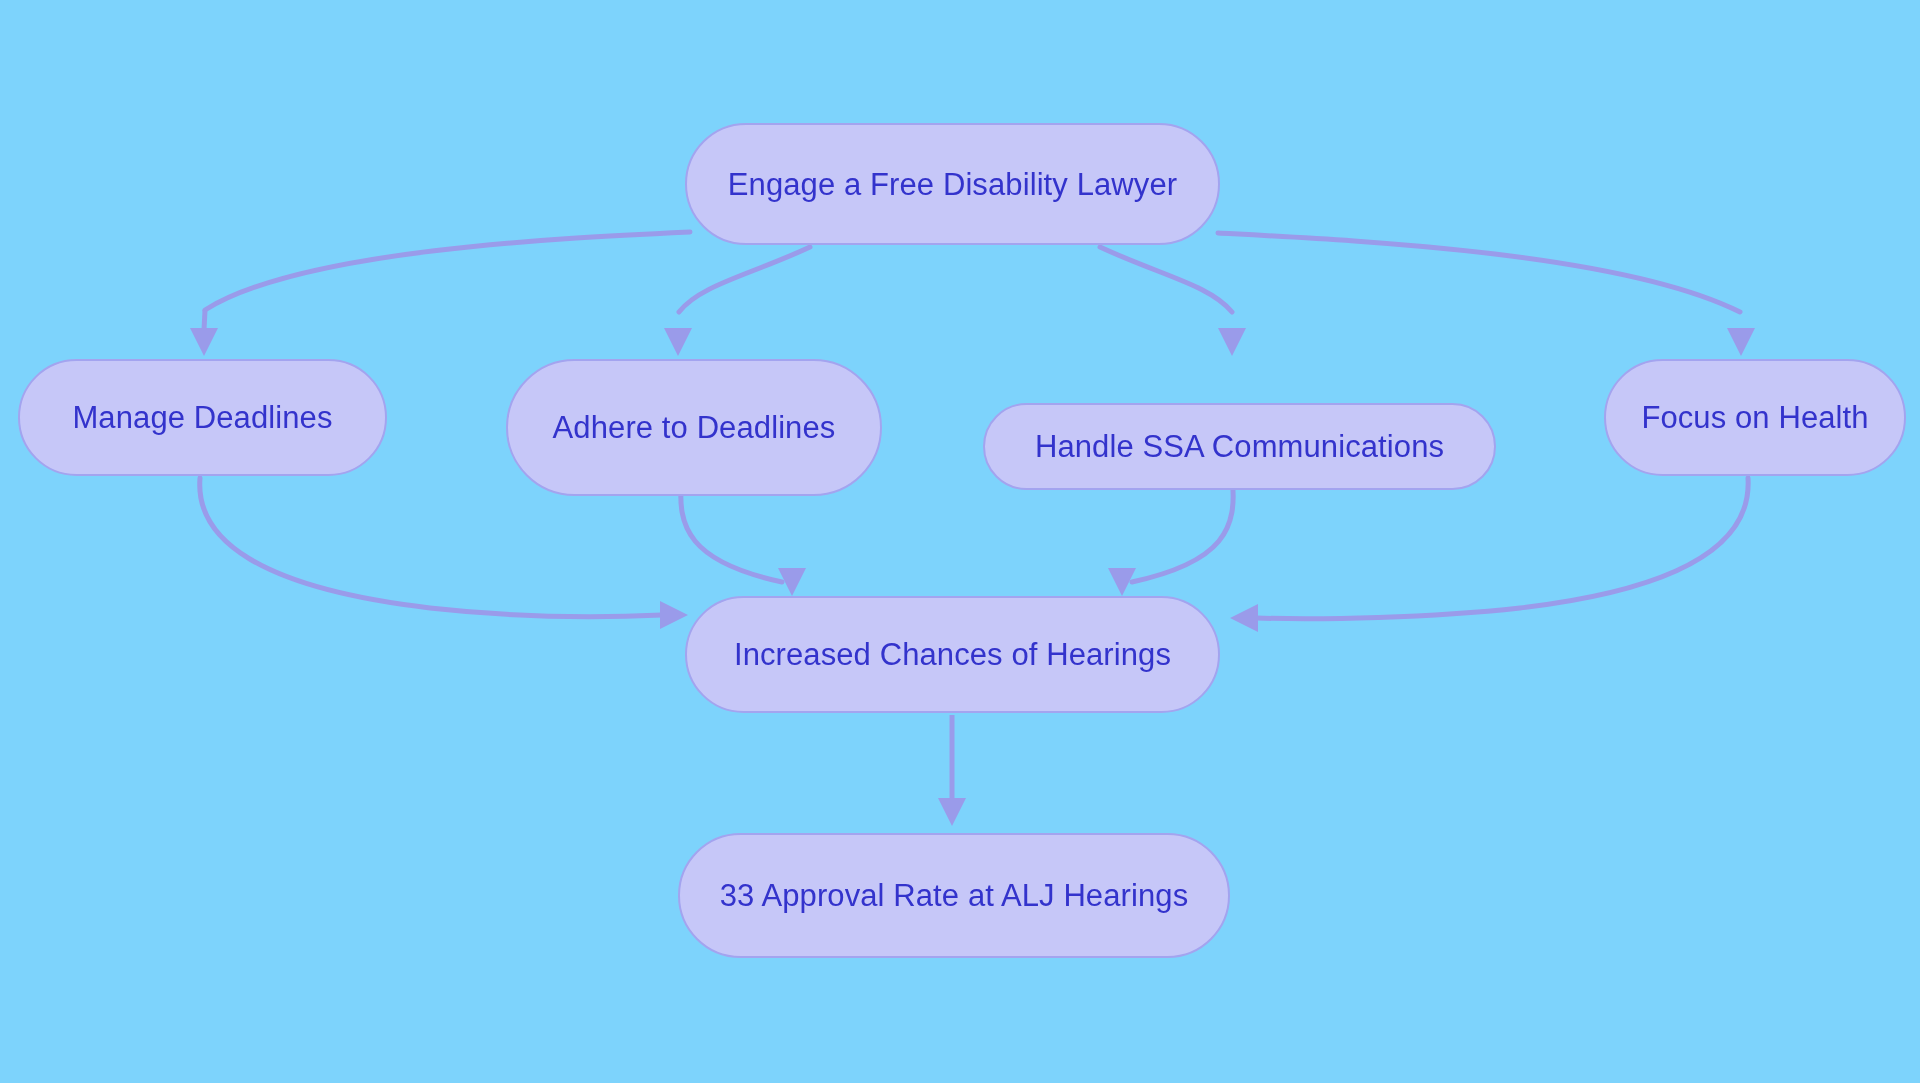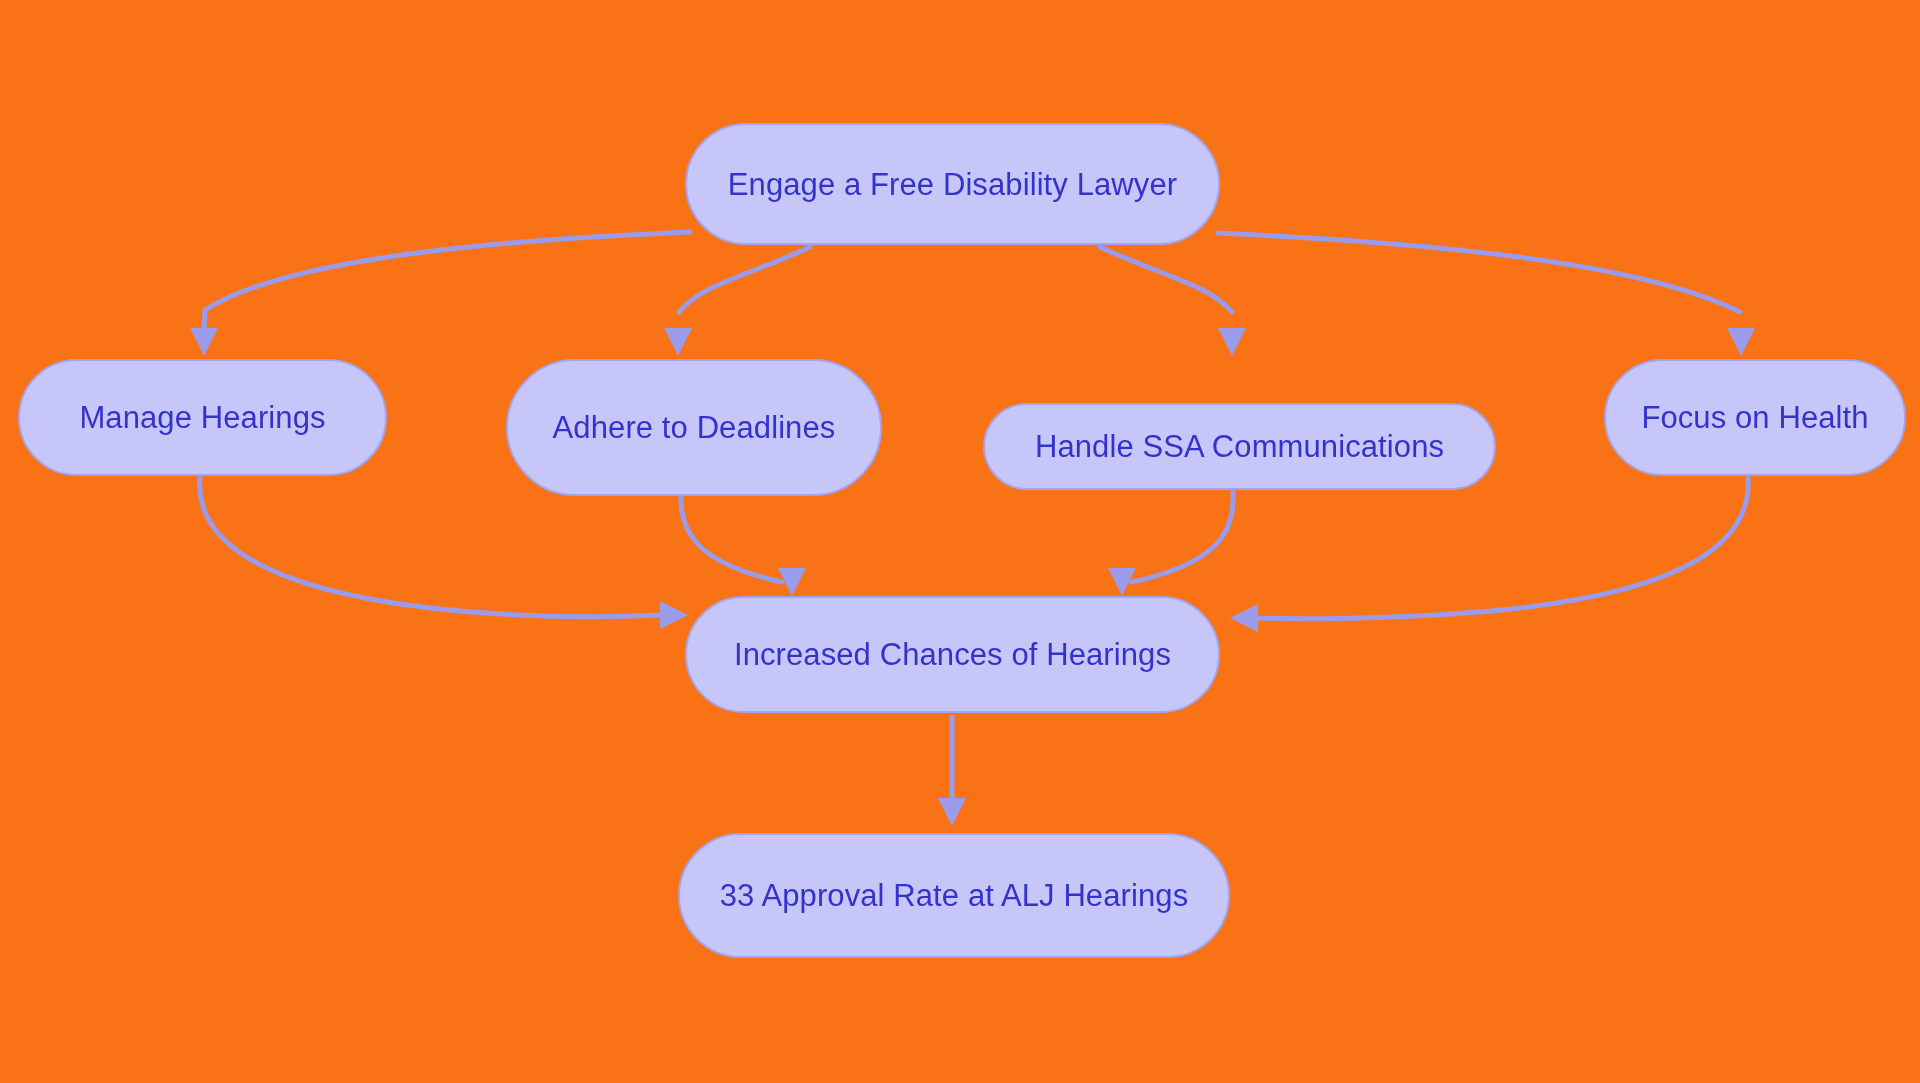--- a/index.html
+++ b/index.html
@@ -10,21 +10,21 @@
     width: 1920px;
     height: 1083px;
     background: #ffffff;
     font-family: "Liberation Sans", sans-serif;
     overflow: hidden;
   }
   #flowchart-root {
     position: relative;
     width: 1920px;
     height: 1083px;
-    background: #f97316;
+    background: #7dd3fc;
   }
   #edge-layer {
     position: absolute;
     left: 0;
     top: 0;
     width: 1920px;
     height: 1083px;
     pointer-events: none;
   }
   .node {
@@ -115,21 +115,21 @@
       <path d="M 952 715 L 952 800" fill="none" stroke="#9a9bea" stroke-width="5" stroke-linecap="butt"></path>
       <path d="M 938 798 L 966 798 L 952 826 z" fill="#9a9bea"></path>
     </g>
   </svg>
 
   <div class="node" id="node-engage-lawyer">
     <span class="node-label">Engage a Free Disability Lawyer</span>
   </div>
 
   <div class="node" id="node-manage-paperwork">
-    <span class="node-label">Manage Hearings</span>
+    <span class="node-label">Manage Deadlines</span>
   </div>
 
   <div class="node" id="node-adhere-deadlines">
     <span class="node-label">Adhere to Deadlines</span>
   </div>
 
   <div class="node" id="node-handle-ssa">
     <span class="node-label">Handle SSA Communications</span>
   </div>
 

